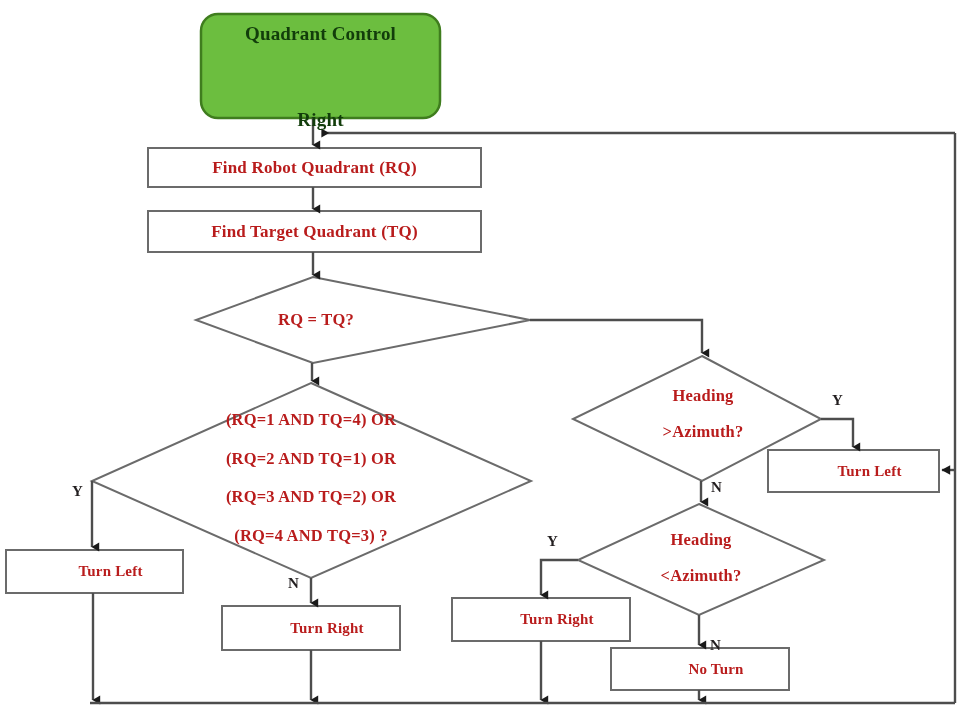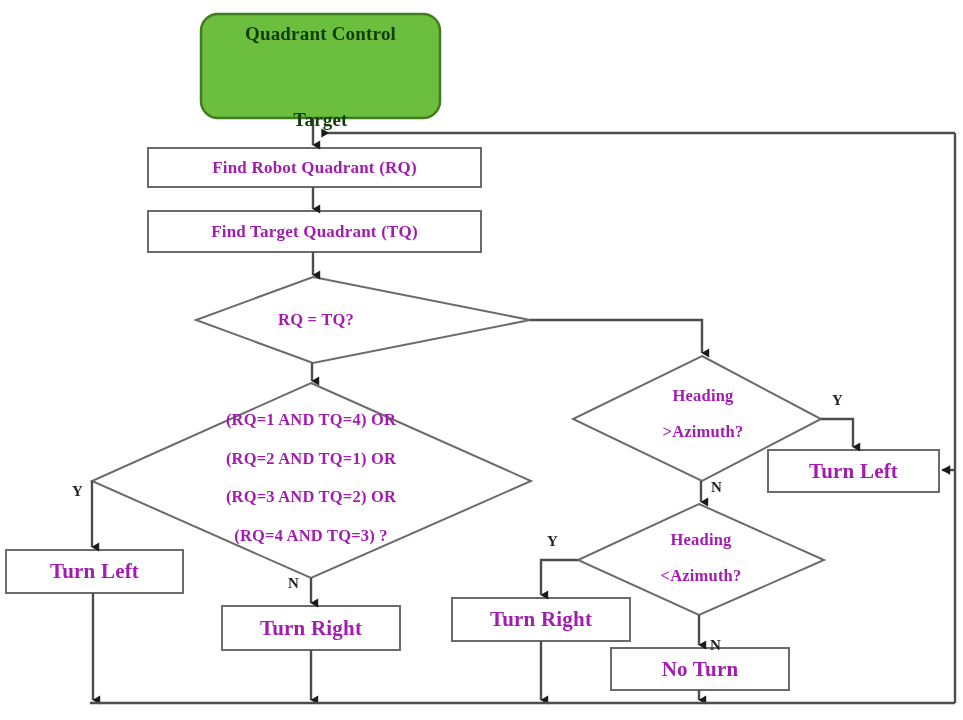--- a/index.html
+++ b/index.html
@@ -25,35 +25,36 @@
     width: 963px;
     height: 720px;
   }
   .node-label {
     position: absolute;
     display: flex;
     align-items: center;
     justify-content: center;
     text-align: center;
     font-weight: bold;
-    color: #a21caf;
+    color: #b91c1c;
     letter-spacing: 0.2px;
     pointer-events: none;
     white-space: pre-line;
   }
   .lbl-start {
     color: #123d0b;
     font-size: 19px;
     line-height: 1.12;
   }
   .lbl-process {
     font-size: 17px;
   }
   .lbl-small {
-    font-size: 21px;
+    font-size: 15px;
+    padding-left: 16px;
   }
   .lbl-diamond-big {
     font-size: 16.5px;
     line-height: 1.18;
   }
   .lbl-diamond {
     font-size: 16.5px;
     line-height: 1.12;
   }
   .branch-label {
@@ -143,21 +144,21 @@
     <line x1="955" y1="470" x2="942" y2="470" stroke="#4d4d4d" stroke-width="2.4" marker-end="url(#arrow-generic)"></line>
 
     <line x1="955" y1="133" x2="322" y2="133" stroke="#4d4d4d" stroke-width="2.4" marker-end="url(#arrow-left)"></line>
 
   </svg>
 
   <div class="node-label lbl-start" style="left:201px; top:14px; width:239px; height:104px;">
     <span>
       <span>Quadrant Control</span><br>
       <br>
-      <span>Target</span>
+      <span>Right</span>
     </span>
   </div>
 
   <div class="node-label lbl-process" style="left:148px; top:148px; width:333px; height:39px;">Find Robot Quadrant (RQ)</div>
 
   <div class="node-label lbl-process" style="left:148px; top:211px; width:333px; height:41px;">Find Target Quadrant (TQ)</div>
 
   <div class="node-label lbl-diamond" style="left:236px; top:300px; width:160px; height:40px;">RQ = TQ?</div>
 
   <div class="node-label lbl-diamond-big" style="left:161px; top:423px; width:300px; height:90px;">

